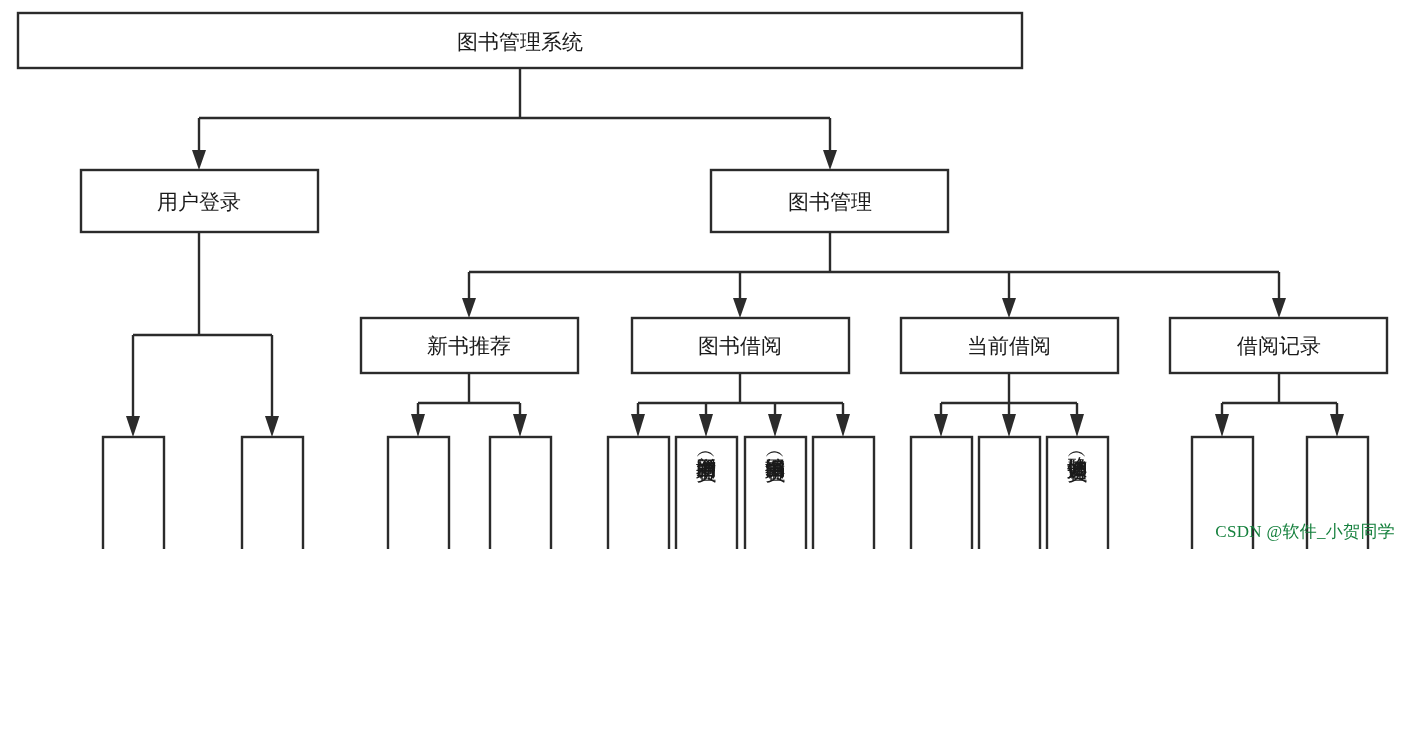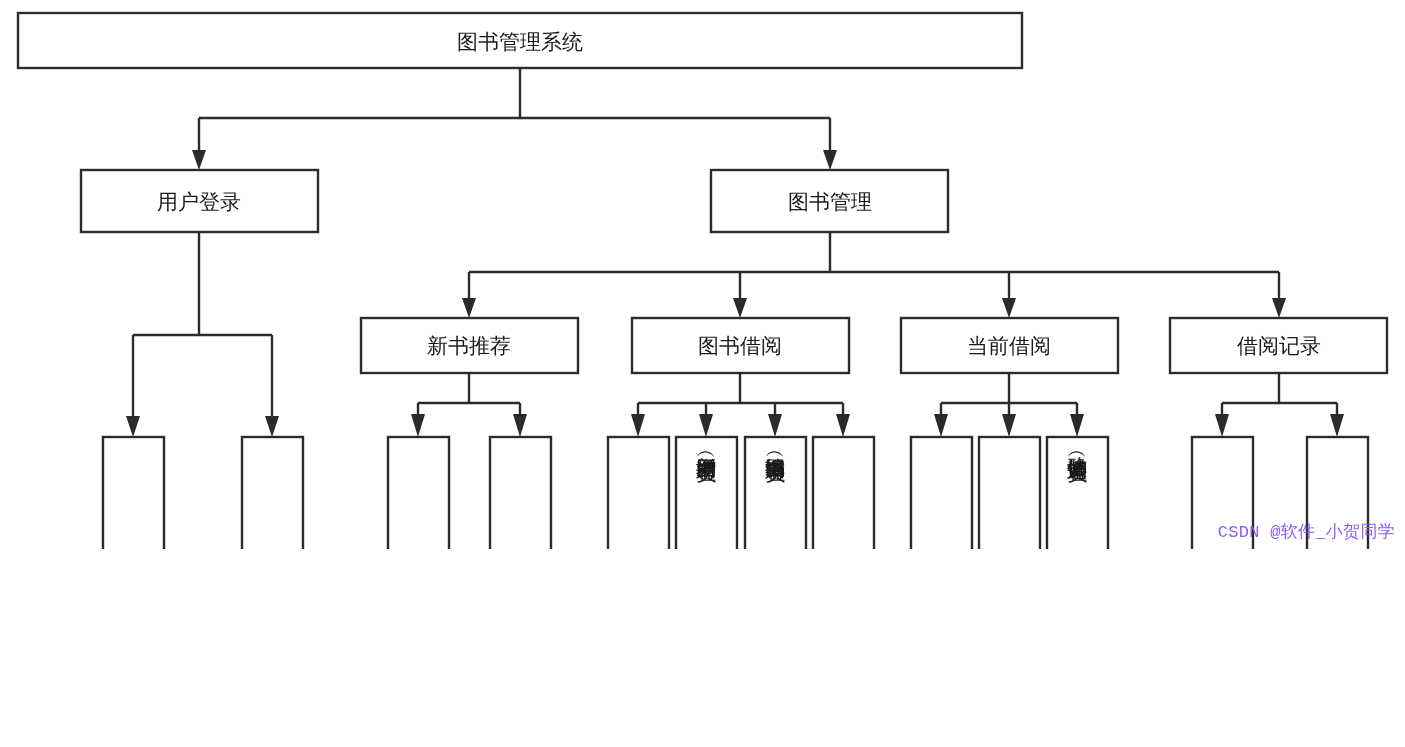--- a/index.html
+++ b/index.html
@@ -45,23 +45,23 @@
     font-family: "DejaVu Sans", "Liberation Sans", sans-serif;
     font-size: 21px;
     fill: #1a1a1a;
     text-anchor: middle;
     dominant-baseline: central;
   }
   .watermark {
     position: absolute;
     right: 10px;
     bottom: 6px;
-    font-family: Liberation Mono, monospace;
+    font-family: Liberation Serif, serif;
     font-size: 17px;
-    color: #8b5cf6;
+    color: #15803d;
     white-space: nowrap;
     letter-spacing: 0.3px;
     pointer-events: none;
   }
 </style>
 </head>
 <body>
 
 <div id="diagram-root">
 

